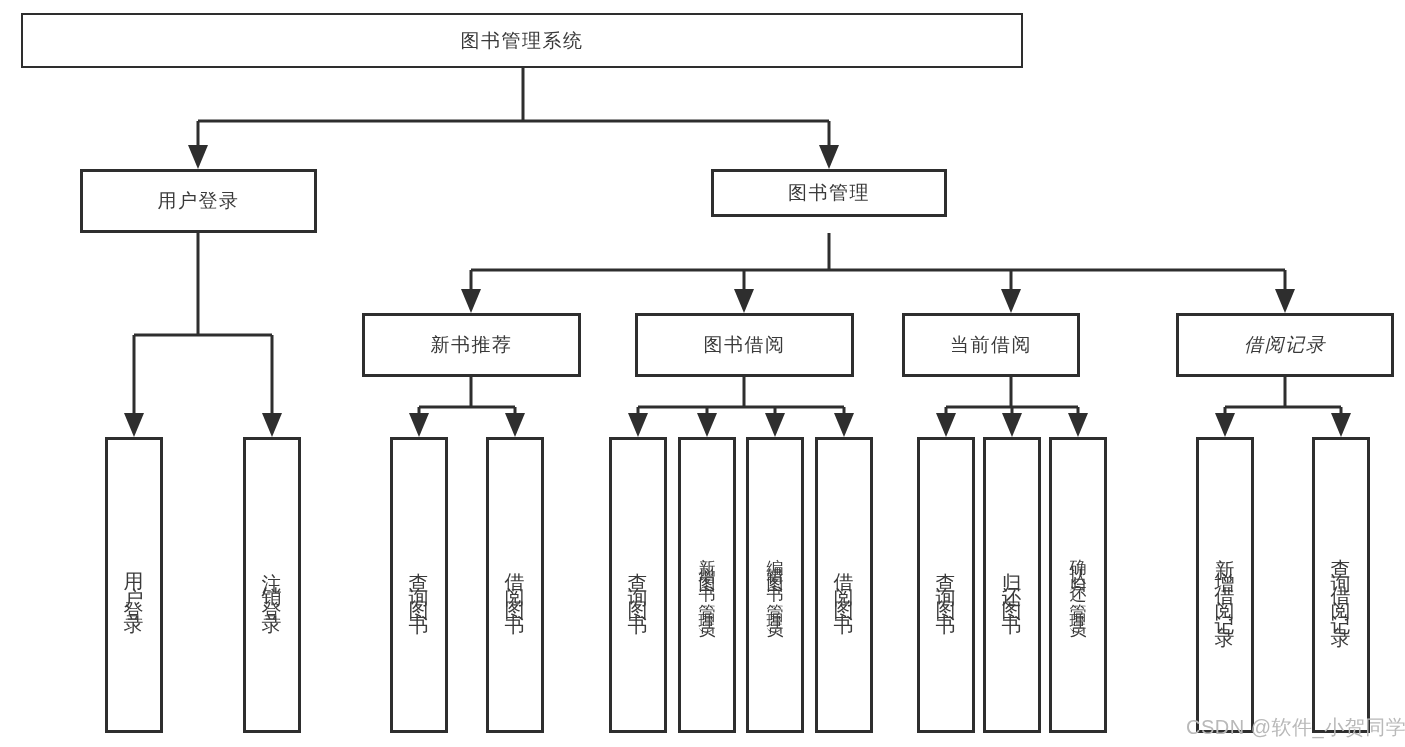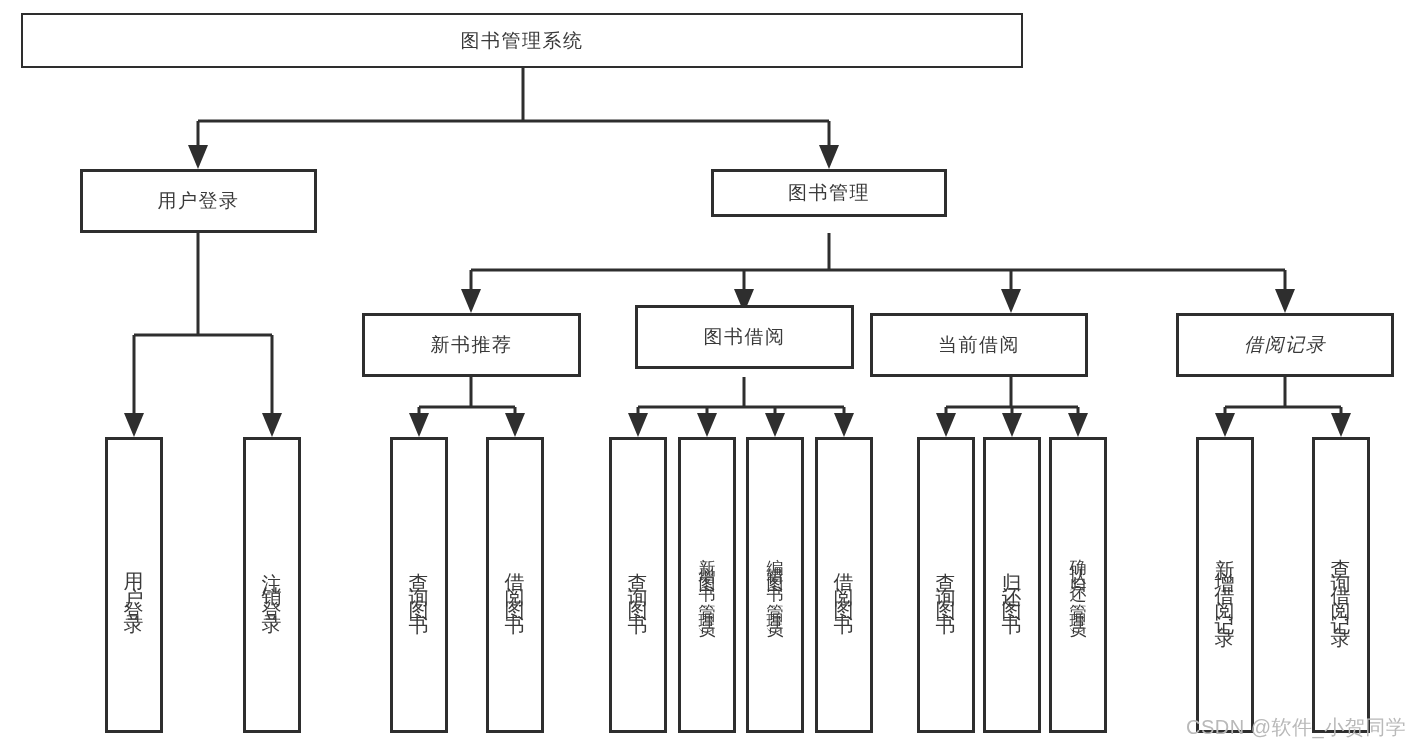--- a/index.html
+++ b/index.html
@@ -95,24 +95,24 @@
   <div class="box" style="left:80px;top:169px;width:237px;height:64px;">
     <span class="hlabel">用户登录</span>
   </div>
   <div class="box" style="left:711px;top:169px;width:236px;height:48px;">
     <span class="hlabel">图书管理</span>
   </div>
 
   <div class="box" style="left:362px;top:313px;width:219px;height:64px;">
     <span class="hlabel">新书推荐</span>
   </div>
-  <div class="box" style="left:635px;top:305px;width:219px;height:64px;">
+  <div class="box" style="left:635px;top:313px;width:219px;height:64px;">
     <span class="hlabel">图书借阅</span>
   </div>
-  <div class="box" style="left:870px;top:313px;width:218px;height:64px;">
+  <div class="box" style="left:902px;top:313px;width:178px;height:64px;">
     <span class="hlabel">当前借阅</span>
   </div>
   <div class="box" style="left:1176px;top:313px;width:218px;height:64px;font-style:italic;">
     <span class="hlabel">借阅记录</span>
   </div>
 
   <div class="box leaf" style="left:105px;top:437px;width:58px;height:296px;">
     <span class="vlabel">用户登录</span>
   </div>
   <div class="box leaf" style="left:243px;top:437px;width:58px;height:296px;">

